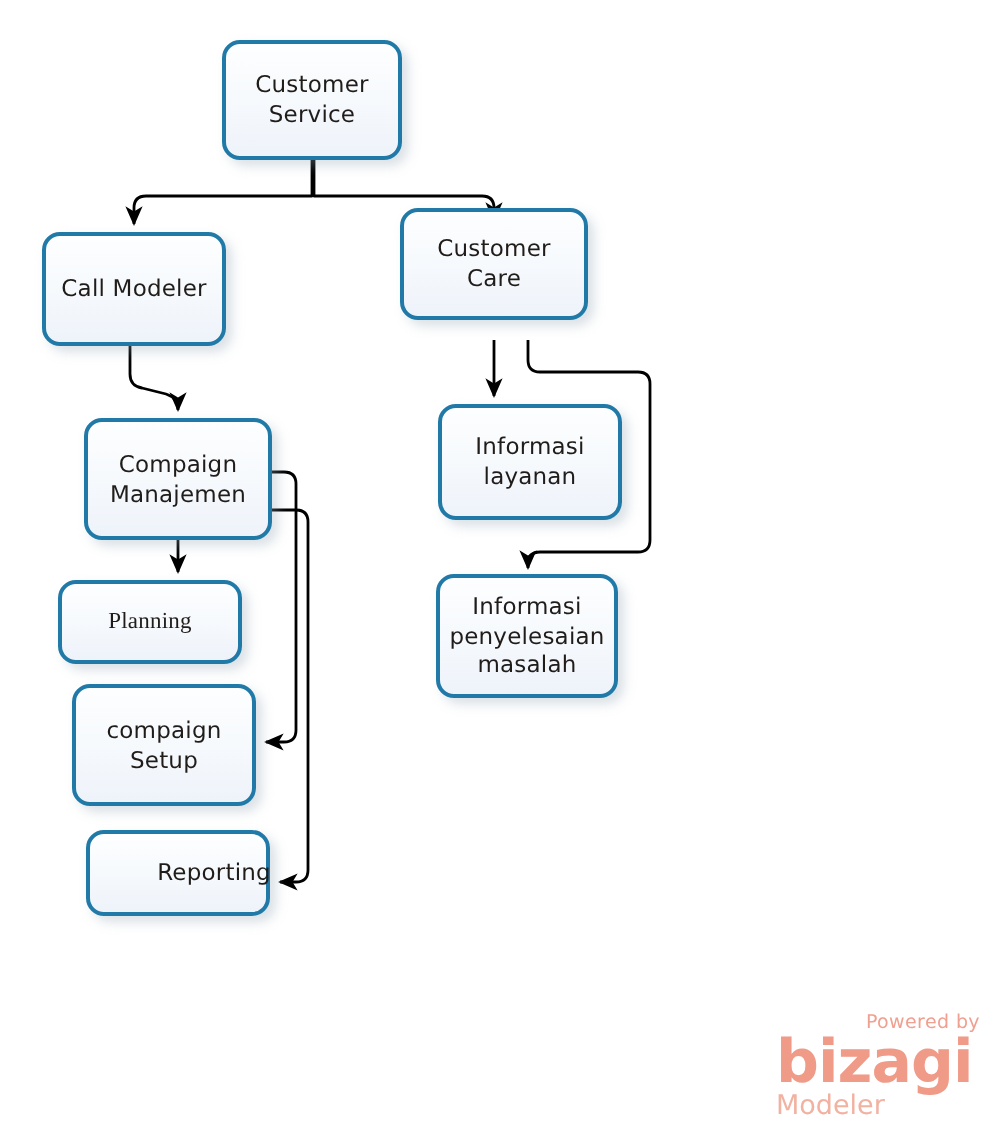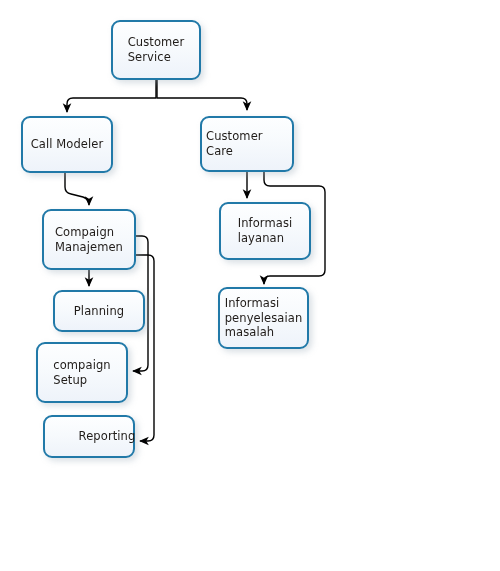--- a/index.html
+++ b/index.html
@@ -28,20 +28,21 @@
   .node {
     position: absolute;
     box-sizing: border-box;
     border-radius: 9px;
     border: 2px solid #2179a8;
     background: linear-gradient(to bottom, #fdfeff 0%, #f7fafd 45%, #eef3fa 100%);
     box-shadow: 3px 3px 6px rgba(150,165,180,0.35);
     display: flex;
     align-items: center;
     justify-content: center;
+    text-align: center;
     color: #201c19;
     font-size: 11.5px;
     line-height: 1.28;
     letter-spacing: 0.1px;
     z-index: 2;
   }
   .node .lbl {
     display: block;
     padding: 0 4px;
     white-space: pre-line;
@@ -115,30 +116,30 @@
 
   <div class="node" style="left:111px; top:20px; width:90px; height:60px;">
     <span class="lbl">Customer
 Service</span>
   </div>
 
   <div class="node" style="left:21px; top:116px; width:92px; height:57px;">
     <span class="lbl">Call Modeler</span>
   </div>
 
-  <div class="node" style="left:200px; top:116px; width:94px; height:56px;">
+  <div class="node" style="left:200px; top:104px; width:94px; height:56px;">
     <span class="lbl">Customer  Care</span>
   </div>
 
   <div class="node" style="left:42px; top:209px; width:94px; height:61px;">
     <span class="lbl">Compaign
 Manajemen</span>
   </div>
 
-  <div class="node" style="left:53px; top:290px; width:92px; height:42px;">
+  <div class="node" style="left:29px; top:290px; width:92px; height:42px;font-family:Liberation Serif, serif;">
     <span class="lbl">Planning</span>
   </div>
 
   <div class="node" style="left:36px; top:342px; width:92px; height:61px;">
     <span class="lbl">compaign
 Setup</span>
   </div>
 
   <div class="node" style="left:43px; top:415px; width:92px; height:43px;padding-left:36px;">
     <span class="lbl">Reporting</span>
@@ -148,14 +149,19 @@
     <span class="lbl">Informasi
 layanan</span>
   </div>
 
   <div class="node" style="left:218px; top:287px; width:91px; height:62px;">
     <span class="lbl">Informasi
 penyelesaian
 masalah</span>
   </div>
 
+  <div class="logo">
+    <div class="powered">Powered by</div>
+    <div class="brand">bizagi</div>
+    <div class="modeler">Modeler</div>
+  </div>
 
 </div>
 
 </body></html>

